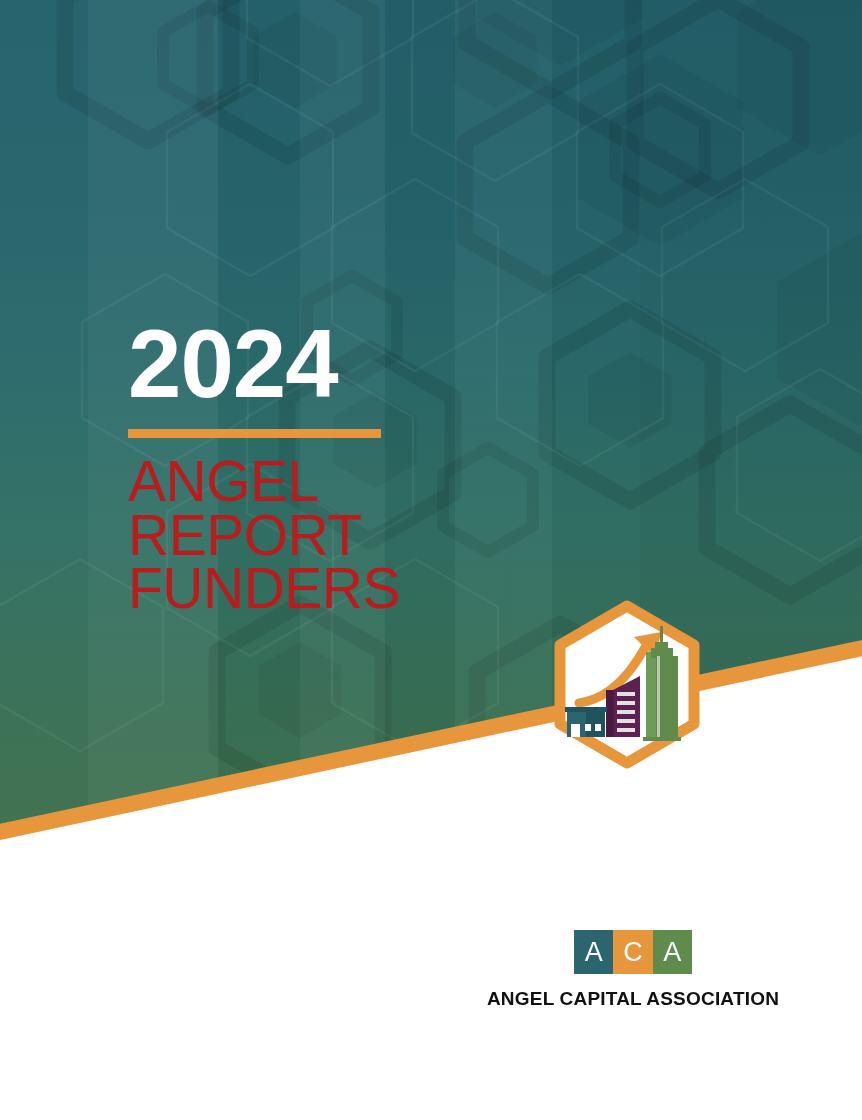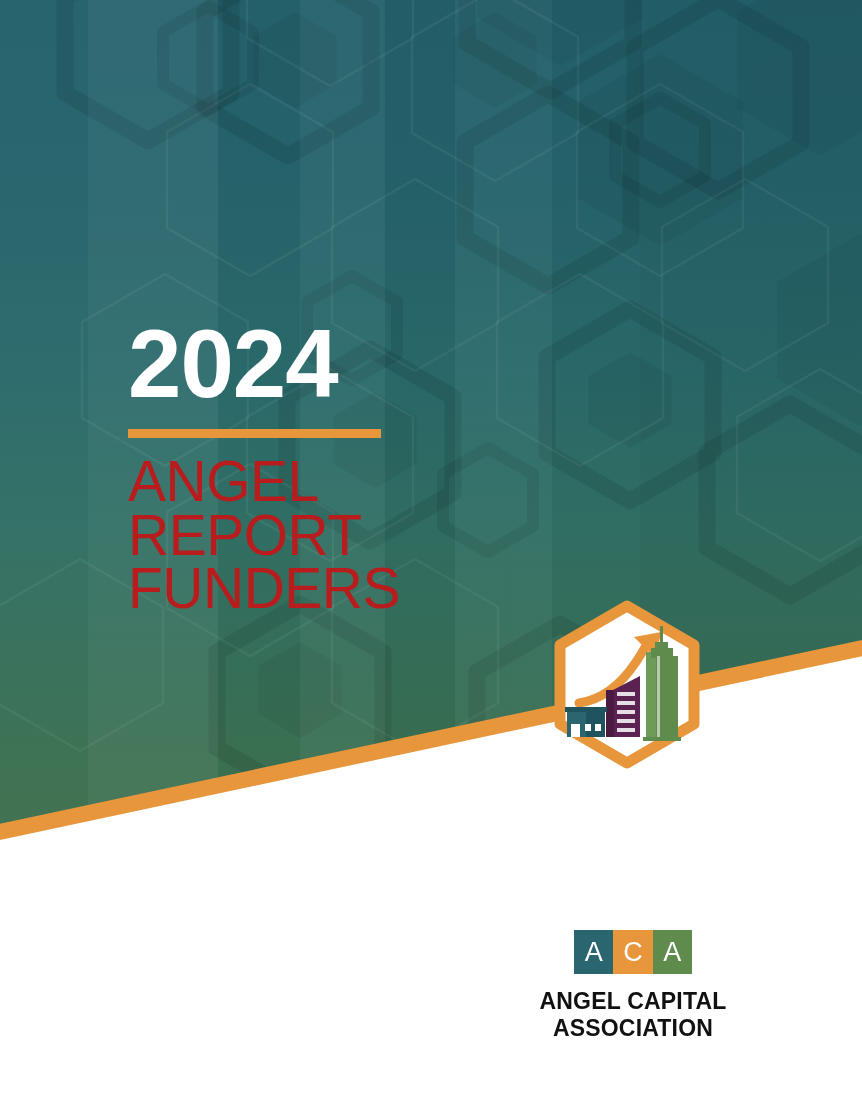--- a/index.html
+++ b/index.html
@@ -104,21 +104,21 @@
     color:#ffffff; font-size:27px; font-weight:300;
     font-family:"Liberation Sans", sans-serif;
     line-height:1;
   }
   .aca-sq.teal   { background:#2b6670; }
   .aca-sq.orange { background:#e8963c; }
   .aca-sq.green  { background:#5f8b4c; }
 
   .aca-name {
     margin-top:14px; text-align:center;
-    font-size:23px; font-weight:bold; color:#111111;
+    font-size:19px; font-weight:bold; color:#111111;
     letter-spacing:0.2px;
     font-family:"Liberation Sans", sans-serif;
   }
 </style>
 </head>
 <body>
 
 <div class="cover">
 
   <div class="bg-panel">

